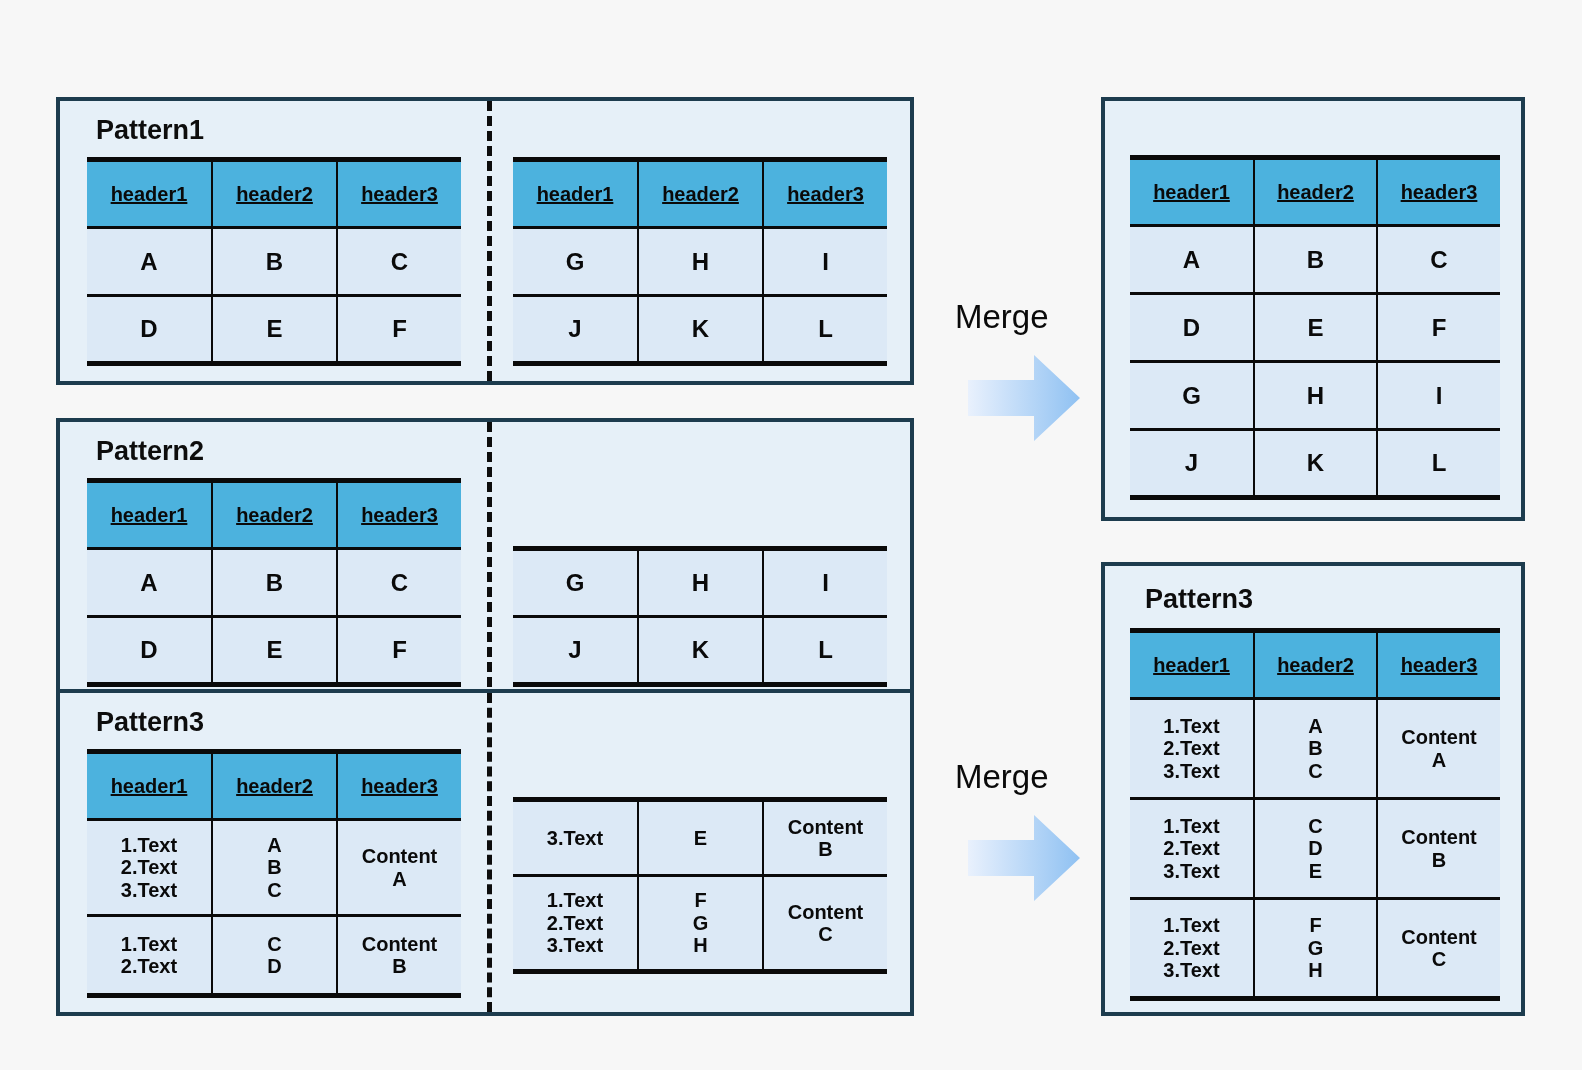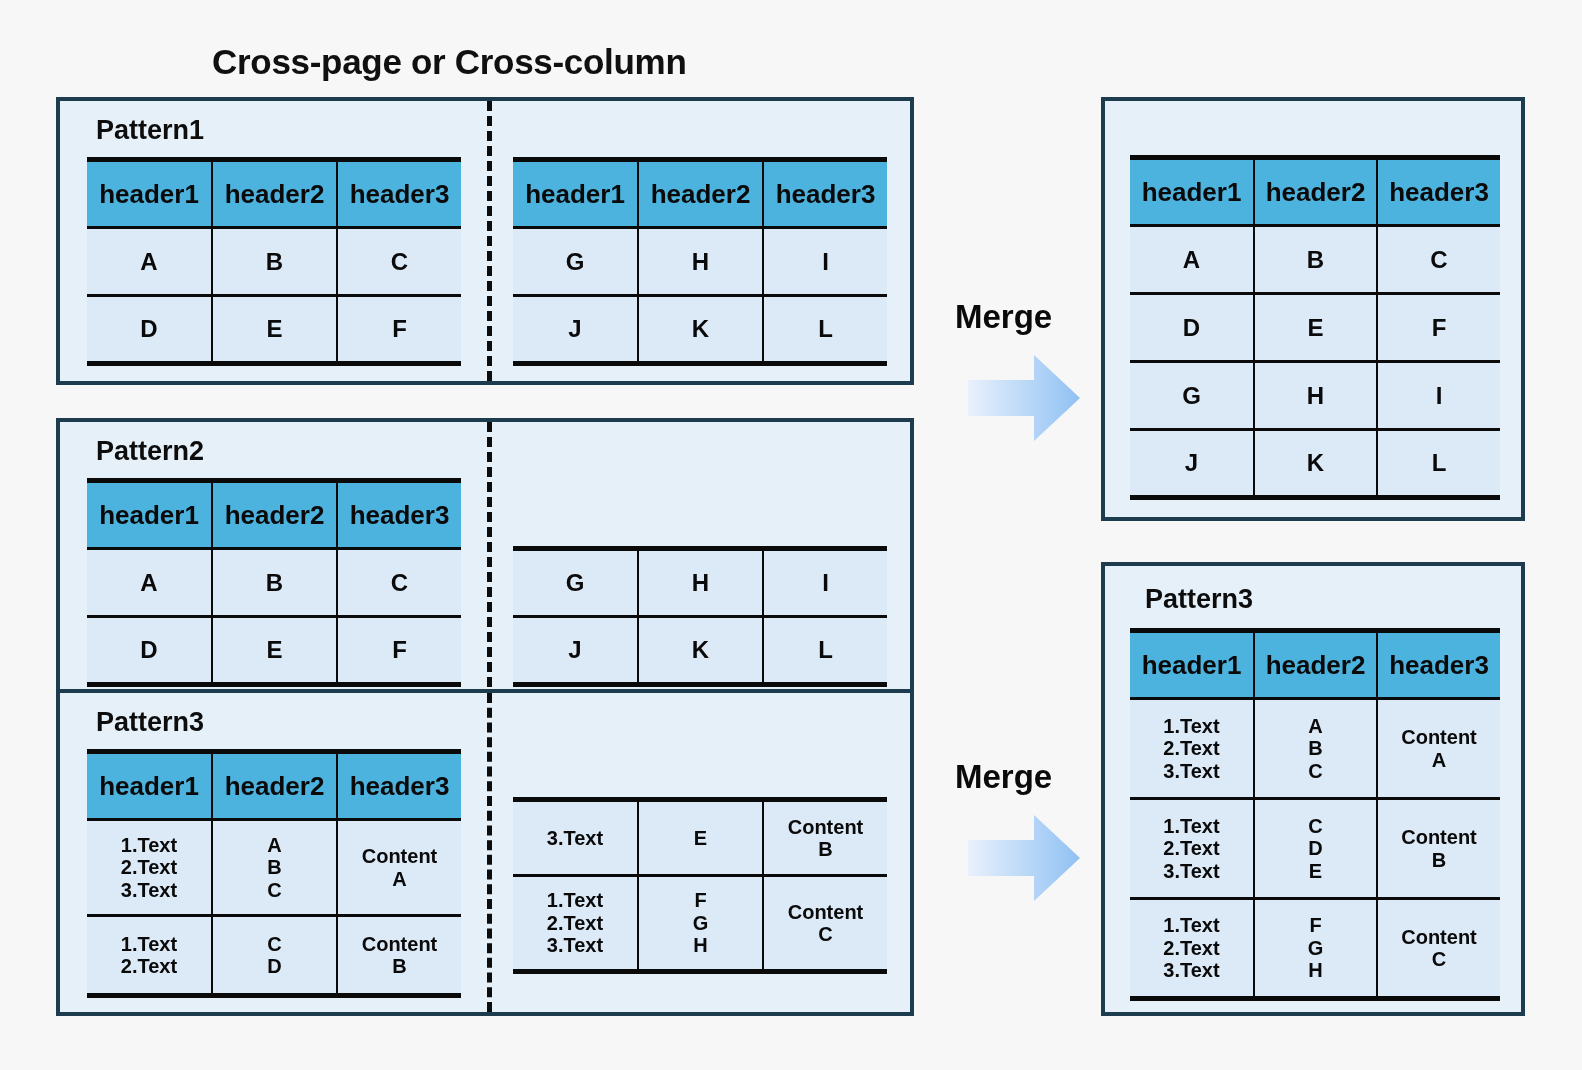--- a/index.html
+++ b/index.html
@@ -72,42 +72,41 @@
     box-sizing:border-box;
     background:#dce9f6;
   }
   .tbl td:first-child,.tbl th:first-child{border-left:none;}
   .tbl td:last-child,.tbl th:last-child{border-right:none;}
   .tbl tr + tr td{border-top:3px solid #0a0a0a;}
   .tbl thead th{
     background:#4cb2de;
     border-bottom:3px solid #0a0a0a;
   }
-  .tbl .hdr-row th{height:68px;font-size:26px;}
+  .tbl .hdr-row th{height:68px;font-size:20px;text-decoration:underline;}
   .multiline{line-height:1.12;white-space:pre-line;font-size:20px;}
 
   
   .merge-label{
     position:absolute;
     font-size:33px;
-    font-weight:bold;
+    font-weight:normal;
     color:#0a0a0a;
     white-space:nowrap;
   }
   .arrow{
     position:absolute;
     width:112px;height:86px;
   }
 </style>
 </head>
 <body>
 
 <div id="canvas">
 
-  <div id="fig-title">Cross-page or Cross-column</div>
 
   <div class="panel" style="left:56px; top:97px; width:858px; height:288px;">
     <div class="panel-label left">Pattern1</div>
     <div class="divider" style="left:427px;"></div>
 
     <table class="tbl" style="left:27px; top:56px; width:374px;">
       <thead>
         <tr class="hdr-row">
           <th style="width:125px">header1</th>
           <th style="width:125px">header2</th>

